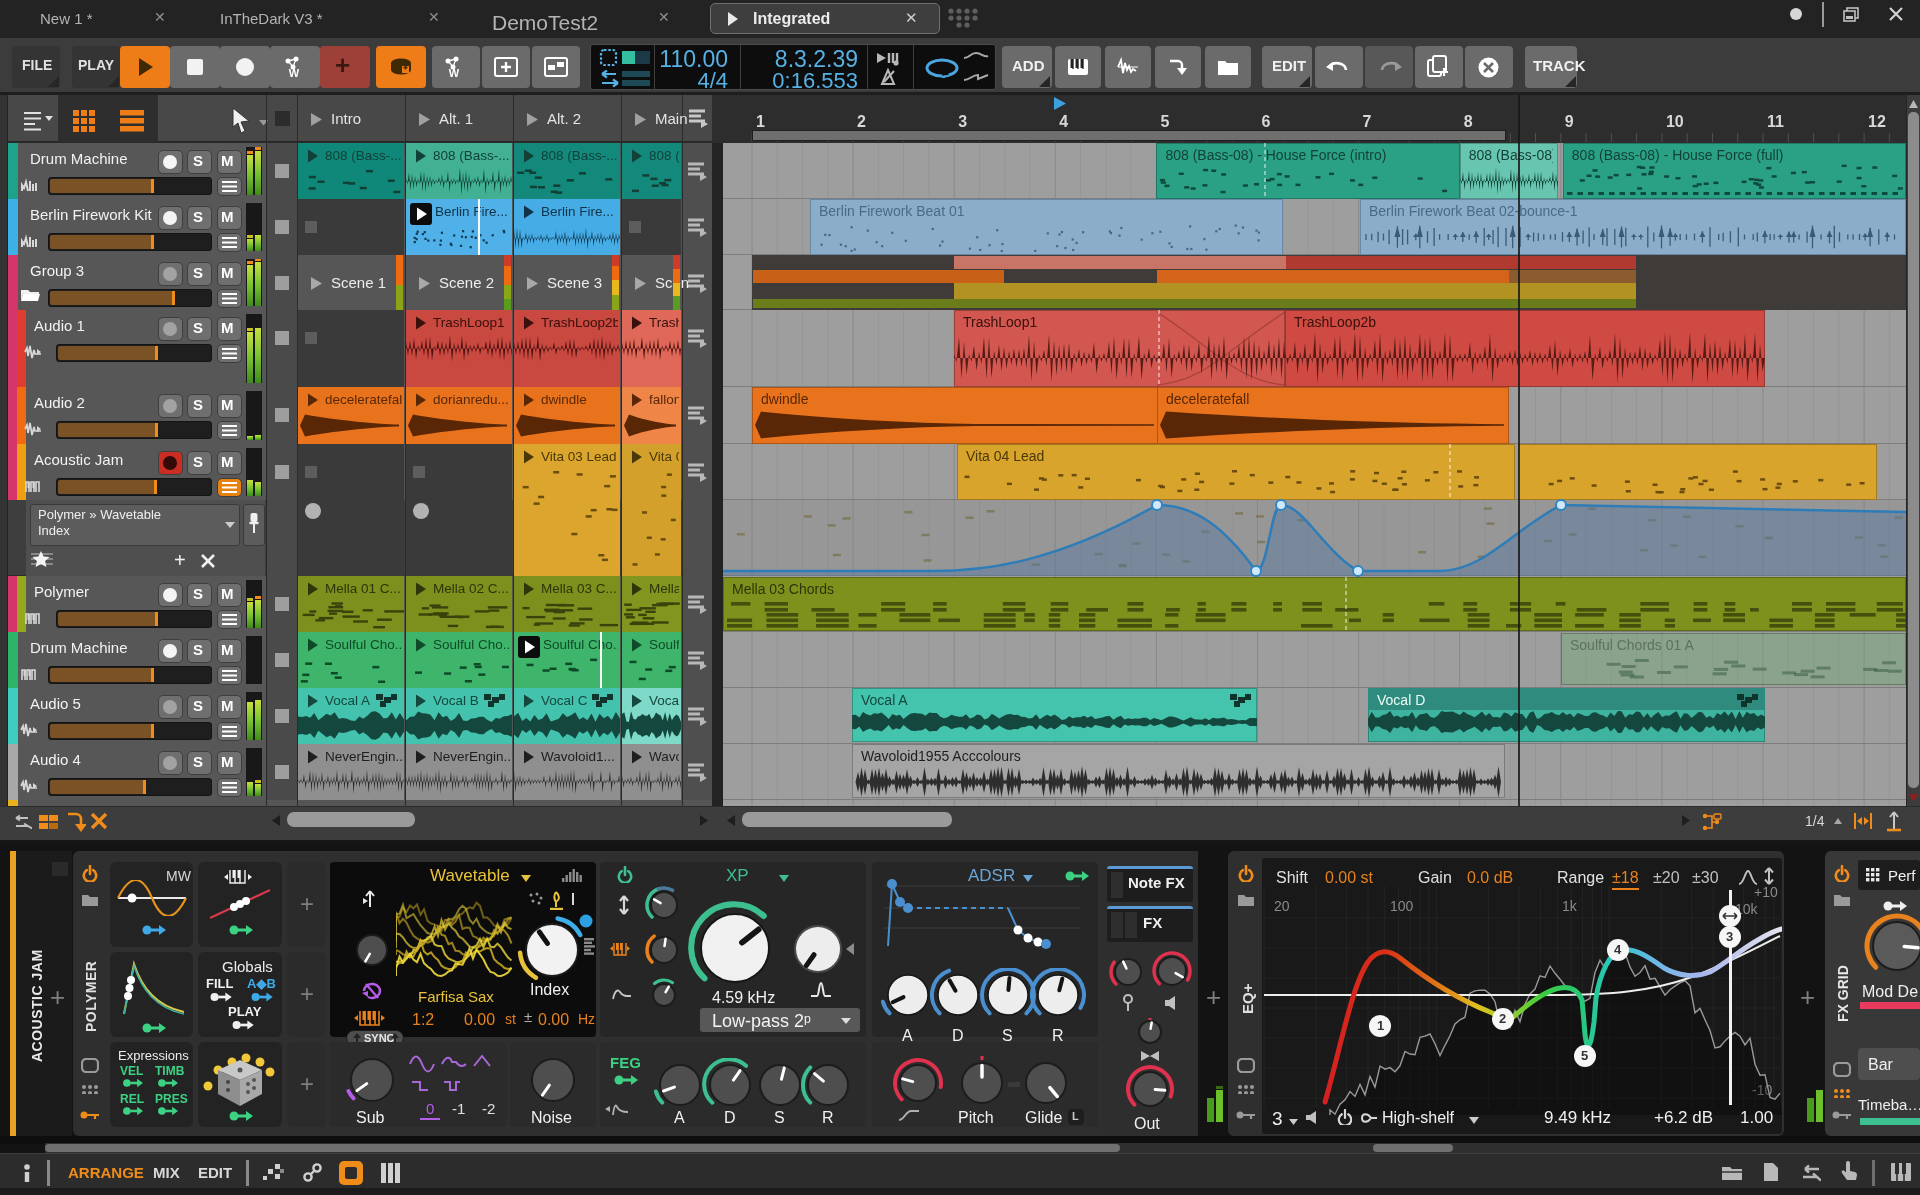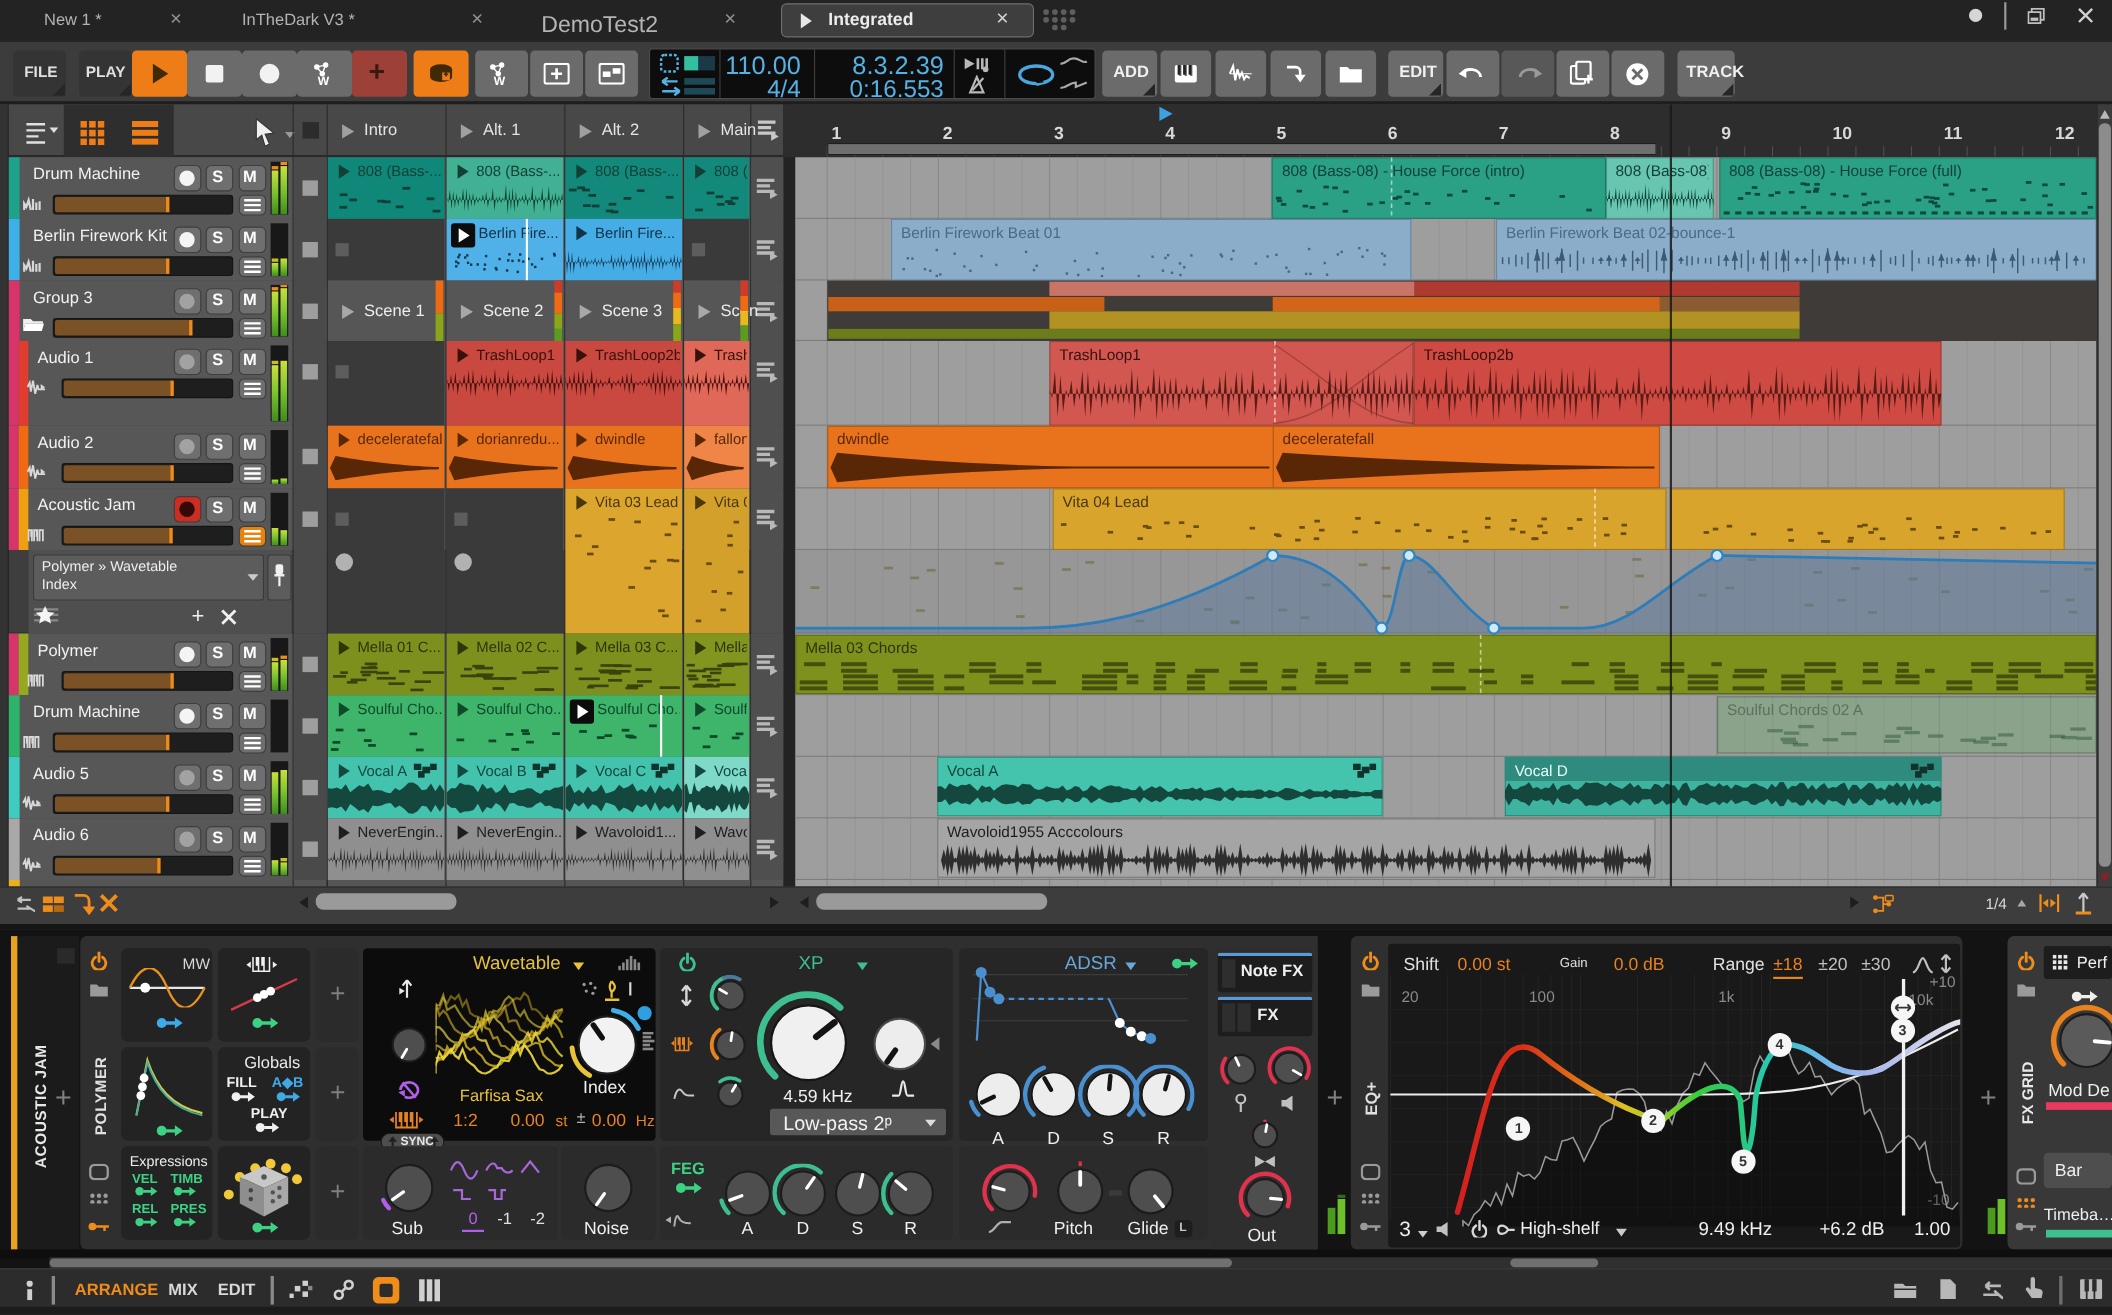--- a/index.html
+++ b/index.html
@@ -560,21 +560,21 @@
         <stop offset="0.5" stop-color="#7ac32e"></stop>
         <stop offset="1" stop-color="#3f8c1c"></stop>
       </linearGradient>
     </defs>
     <rect x="1" y="10" width="6" height="38" fill="url(#mg)"></rect>
     <rect x="9" y="8" width="6" height="40" fill="url(#mg)"></rect>
   </svg>
 <div style="position:absolute;left:8px;top:744px;width:704px;height:56px;background:#555;"></div>
 <div style="position:absolute;left:8px;top:744px;width:10px;height:56px;background:#a8a8a8;"></div>
 <div style="position:absolute;left:18px;top:744px;width:247px;height:56px;background:#575757;"></div>
-<div style="position:absolute;left:30px;top:751px;font-size:15px;color:#f2f2f2;white-space:nowrap;">Audio 6</div>
+<div style="position:absolute;left:30px;top:751px;font-size:15px;color:#f2f2f2;white-space:nowrap;">Audio 4</div>
 <div style="position:absolute;left:158px;top:751px;width:25px;height:24px;background:#6f6f6f;border-radius:5px;border:1px solid #3e3e3e;"></div>
 <div style="position:absolute;left:163px;top:756px;width:14px;height:14px;background:#a2a2a2;border-radius:50%;"></div>
 <div style="position:absolute;left:187px;top:751px;width:25px;height:24px;background:#6f6f6f;border-radius:5px;border:1px solid #3e3e3e;"></div>
 <div style="position:absolute;left:193px;top:753px;font-size:15px;color:#fff;white-space:nowrap;font-weight:bold;">S</div>
 <div style="position:absolute;left:217px;top:751px;width:25px;height:24px;background:#6f6f6f;border-radius:5px;border:1px solid #3e3e3e;"></div>
 <div style="position:absolute;left:221px;top:753px;font-size:15px;color:#fff;white-space:nowrap;font-weight:bold;">M</div>
 <svg style="position:absolute;left:20px;top:778px;" width="18" height="16" viewBox="0 0 18 16">
     <path d="M1,8 l2,-4 l1,8 l2,-10 l2,12 l2,-8 l1,4 h6" stroke="#d8d8d8" stroke-width="1.7" fill="none"></path>
     <path d="M13,5 l4,3 l-4,3 Z" fill="#d8d8d8"></path>
   </svg>
@@ -1851,21 +1851,21 @@
     <rect x="1046.4" y="11.0" width="23.5" height="3.6" fill="#45500e"></rect>
     <rect x="1091.9" y="0.0" width="19.7" height="3.6" fill="#45500e"></rect>
     <rect x="1091.9" y="5.5" width="19.7" height="3.6" fill="#45500e"></rect>
     <rect x="1091.9" y="11.0" width="19.7" height="3.6" fill="#45500e"></rect>
     <rect x="1126.7" y="0.0" width="25.9" height="3.6" fill="#45500e"></rect>
     <rect x="1173.1" y="0.0" width="11.5" height="3.6" fill="#45500e"></rect>
     <rect x="1173.1" y="5.5" width="11.5" height="3.6" fill="#45500e"></rect>
     <rect x="1173.1" y="11.0" width="11.5" height="3.6" fill="#45500e"></rect>
   </svg>
 <div style="position:absolute;left:1561px;top:633px;width:345px;height:52px;background:rgba(110,170,110,0.40);border:1px solid rgba(0,0,0,0.25);"></div>
-<div style="position:absolute;left:1570px;top:637px;font-size:14px;color:#5e7060;white-space:nowrap;max-width:331px;overflow:hidden;">Soulful Chords 02 A</div>
+<div style="position:absolute;left:1570px;top:637px;font-size:14px;color:#5e7060;white-space:nowrap;max-width:331px;overflow:hidden;">Soulful Chords 01 A</div>
 <svg style="position:absolute;left:1561px;top:655px;" width="345" height="26" viewBox="0 0 345 26">
     <rect x="233.0" y="18.1" width="14" height="3" fill="rgba(50,90,60,0.5)"></rect>
     <rect x="312.9" y="14.0" width="14" height="3" fill="rgba(50,90,60,0.5)"></rect>
     <rect x="68.9" y="20.5" width="14" height="3" fill="rgba(50,90,60,0.5)"></rect>
     <rect x="302.2" y="12.9" width="14" height="3" fill="rgba(50,90,60,0.5)"></rect>
     <rect x="152.9" y="12.9" width="14" height="3" fill="rgba(50,90,60,0.5)"></rect>
     <rect x="151.7" y="17.3" width="14" height="3" fill="rgba(50,90,60,0.5)"></rect>
     <rect x="239.6" y="14.7" width="14" height="3" fill="rgba(50,90,60,0.5)"></rect>
     <rect x="191.6" y="12.6" width="14" height="3" fill="rgba(50,90,60,0.5)"></rect>
     <rect x="45.6" y="7.8" width="14" height="3" fill="rgba(50,90,60,0.5)"></rect>
@@ -2662,21 +2662,21 @@
     <circle cx="15" cy="3" r="2" fill="#9a9a9a"></circle>
     <circle cx="15" cy="9" r="2" fill="#9a9a9a"></circle>
   </svg>
 <svg style="position:absolute;left:1235px;top:1108px;" width="22" height="14" viewBox="0 0 22 14">
     <circle cx="5" cy="7" r="3.5" fill="#9a9a9a"></circle>
     <path d="M8,7 h12 M16,7 v4" stroke="#9a9a9a" stroke-width="2.2"></path>
   </svg>
 <div style="position:absolute;left:1262px;top:858px;width:520px;height:276px;background:#191919;border-radius:3px;"></div>
 <div style="position:absolute;left:1276px;top:868px;font-size:16px;color:#e0e0e0;white-space:nowrap;">Shift</div>
 <div style="position:absolute;left:1325px;top:868px;font-size:16px;color:#e8821e;white-space:nowrap;">0.00 st</div>
-<div style="position:absolute;left:1418px;top:868px;font-size:12px;color:#e0e0e0;white-space:nowrap;">Gain</div>
+<div style="position:absolute;left:1418px;top:868px;font-size:16px;color:#e0e0e0;white-space:nowrap;">Gain</div>
 <div style="position:absolute;left:1467px;top:868px;font-size:16px;color:#e8821e;white-space:nowrap;">0.0 dB</div>
 <div style="position:absolute;left:1557px;top:868px;font-size:16px;color:#e0e0e0;white-space:nowrap;">Range</div>
 <div style="position:absolute;left:1612px;top:868px;font-size:16px;color:#e8821e;white-space:nowrap;border-bottom:2.5px solid #e8821e;padding-bottom:1px;">±18</div>
 <div style="position:absolute;left:1653px;top:868px;font-size:16px;color:#c0c0c0;white-space:nowrap;">±20</div>
 <div style="position:absolute;left:1692px;top:868px;font-size:16px;color:#c0c0c0;white-space:nowrap;">±30</div>
 <svg style="position:absolute;left:1738px;top:868px;" width="20" height="18" viewBox="0 0 20 18">
     <path d="M1,16 C6,16 7,3 10,3 C13,3 14,16 19,16" stroke="#c0c0c0" stroke-width="2" fill="none"></path>
   </svg>
 <svg style="position:absolute;left:1762px;top:866px;" width="14" height="20" viewBox="0 0 14 20">
     <path d="M7,2 v16 M7,2 l-4,4.5 M7,2 l4,4.5 M7,18 l-4,-4.5 M7,18 l4,-4.5" stroke="#c0c0c0" stroke-width="2" fill="none"></path>

